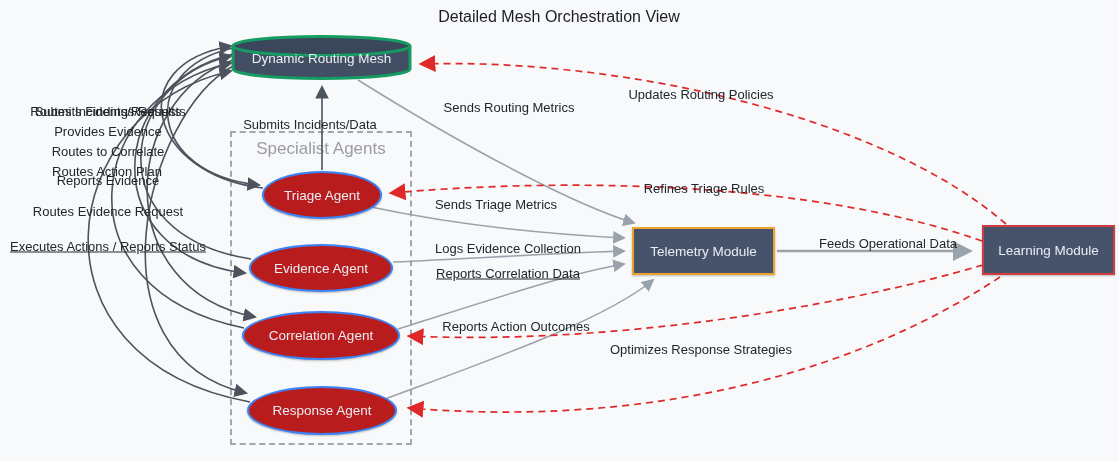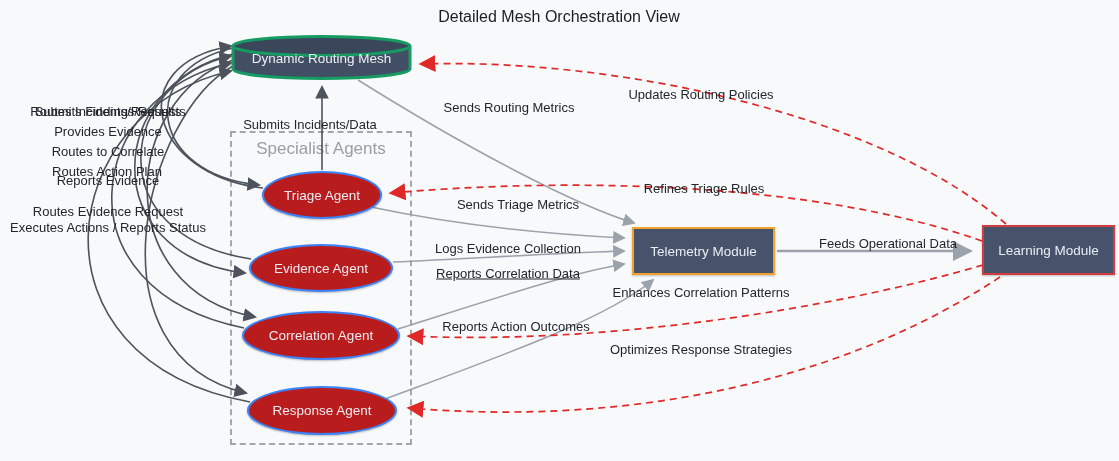--- a/index.html
+++ b/index.html
@@ -87,30 +87,29 @@
   <div class="node agent" style="left:249px;top:244px;width:144px;height:48px;">Evidence Agent</div>
   <div class="node agent" style="left:242px;top:311px;width:158px;height:49px;">Correlation Agent</div>
   <div class="node agent" style="left:247px;top:386px;width:150px;height:49px;">Response Agent</div>
   <div class="node module" style="left:632px;top:227px;width:143px;height:48px;border:2px solid #efa32f;">Telemetry Module</div>
   <div class="node module" style="left:982px;top:225px;width:133px;height:50px;border:2px solid #d23b40;">Learning Module</div>
 
   <div class="elabel" style="left:310px;top:124px;">Submits Incidents/Data</div>
   <div class="elabel" style="left:509px;top:107px;">Sends Routing Metrics</div>
   <div class="elabel" style="left:701px;top:94px;">Updates Routing Policies</div>
   <div class="elabel" style="left:704px;top:188px;">Refines Triage Rules</div>
-  <div class="elabel" style="left:518px;top:204px;">Sends Triage Metrics</div>
+  <div class="elabel" style="left:496px;top:204px;">Sends Triage Metrics</div>
   <div class="elabel" style="left:508px;top:248px;">Logs Evidence Collection</div>
   <div class="elabel" style="left:508px;top:273px;text-decoration:underline;">Reports Correlation Data</div>
   <div class="elabel" style="left:888px;top:243px;">Feeds Operational Data</div>
-  <div class="elabel" style="left:701px;top:292px;">Enhances Correlation Patterns</div>
   <div class="elabel" style="left:508px;top:326px;padding-left:16px;">Reports Action Outcomes</div>
   <div class="elabel" style="left:701px;top:349px;">Optimizes Response Strategies</div>
 
   <div class="elabel" style="left:108px;top:111px;">Routes Incidents/Requests</div>
   <div class="elabel" style="left:108px;top:111px;">Submits Findings/Results</div>
   <div class="elabel" style="left:108px;top:211px;">Routes Evidence Request</div>
   <div class="elabel" style="left:108px;top:131px;">Provides Evidence</div>
   <div class="elabel" style="left:108px;top:151px;">Routes to Correlate</div>
   <div class="elabel" style="left:108px;top:153px;margin-top:27px;">Reports Evidence</div>
   <div class="elabel" style="left:107px;top:171px;">Routes Action Plan</div>
-  <div class="elabel" style="left:108px;top:227px;">Executes Actions / Reports Status</div>
+  <div class="elabel" style="left:108px;top:246px;text-decoration:underline;">Executes Actions / Reports Status</div>
 
 </div>
 
 </body></html>

